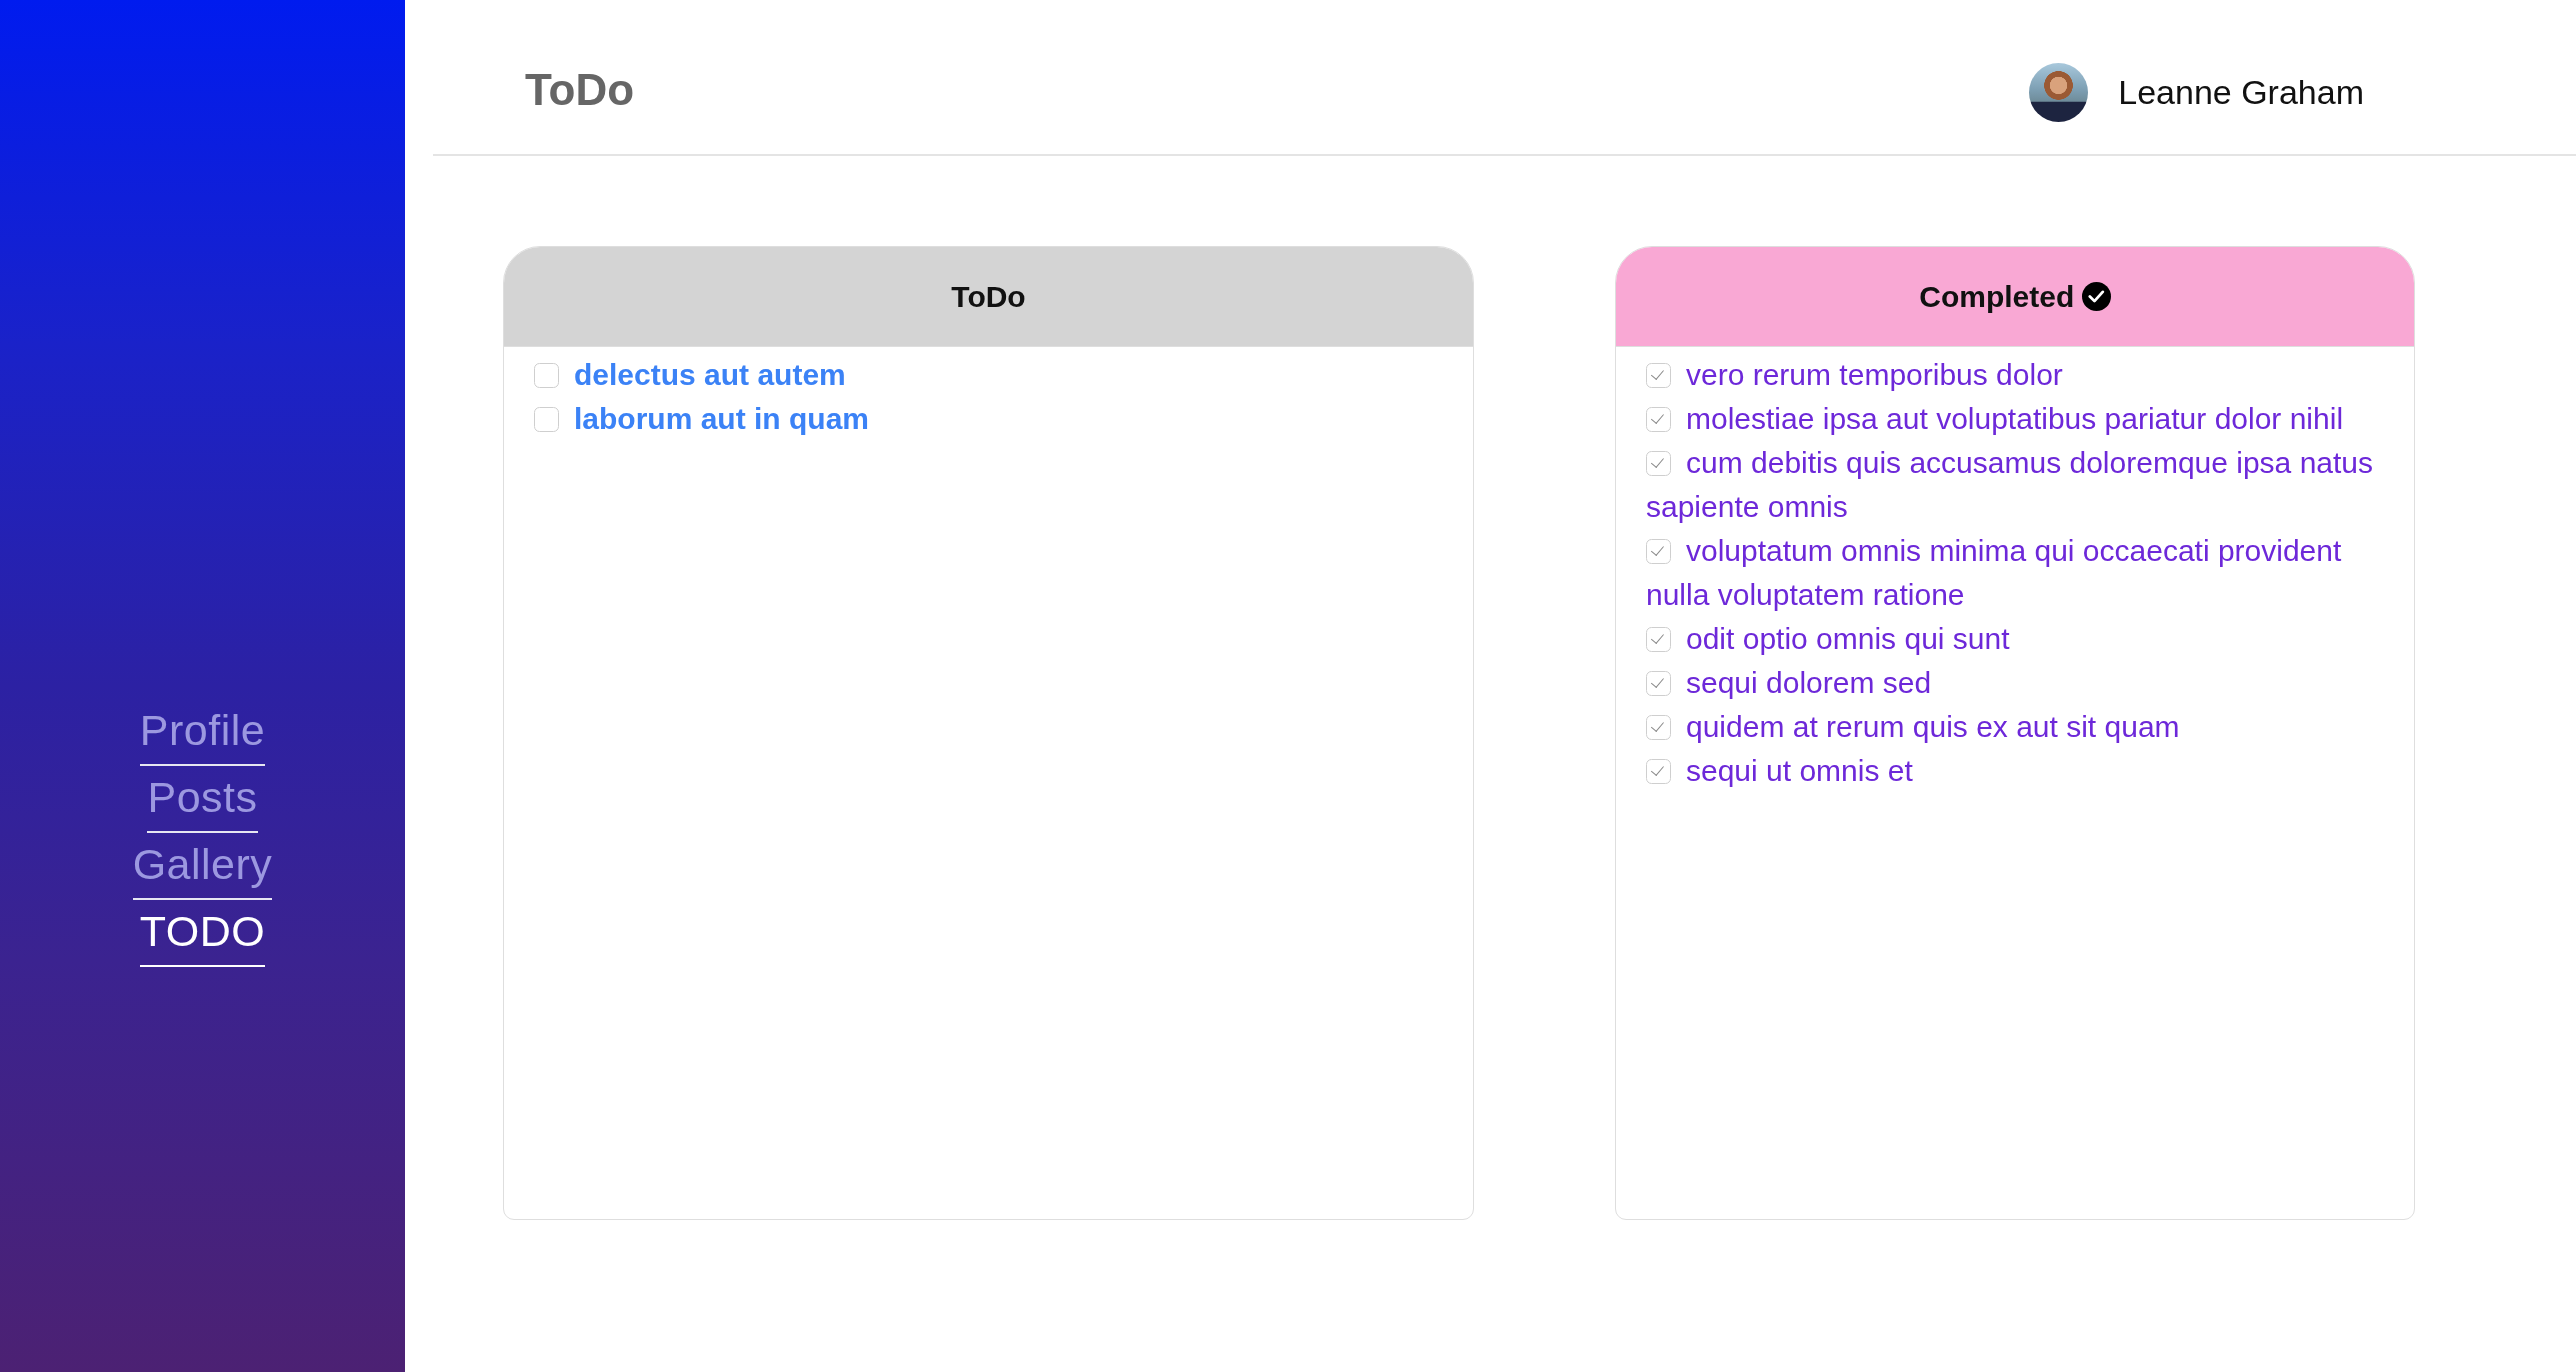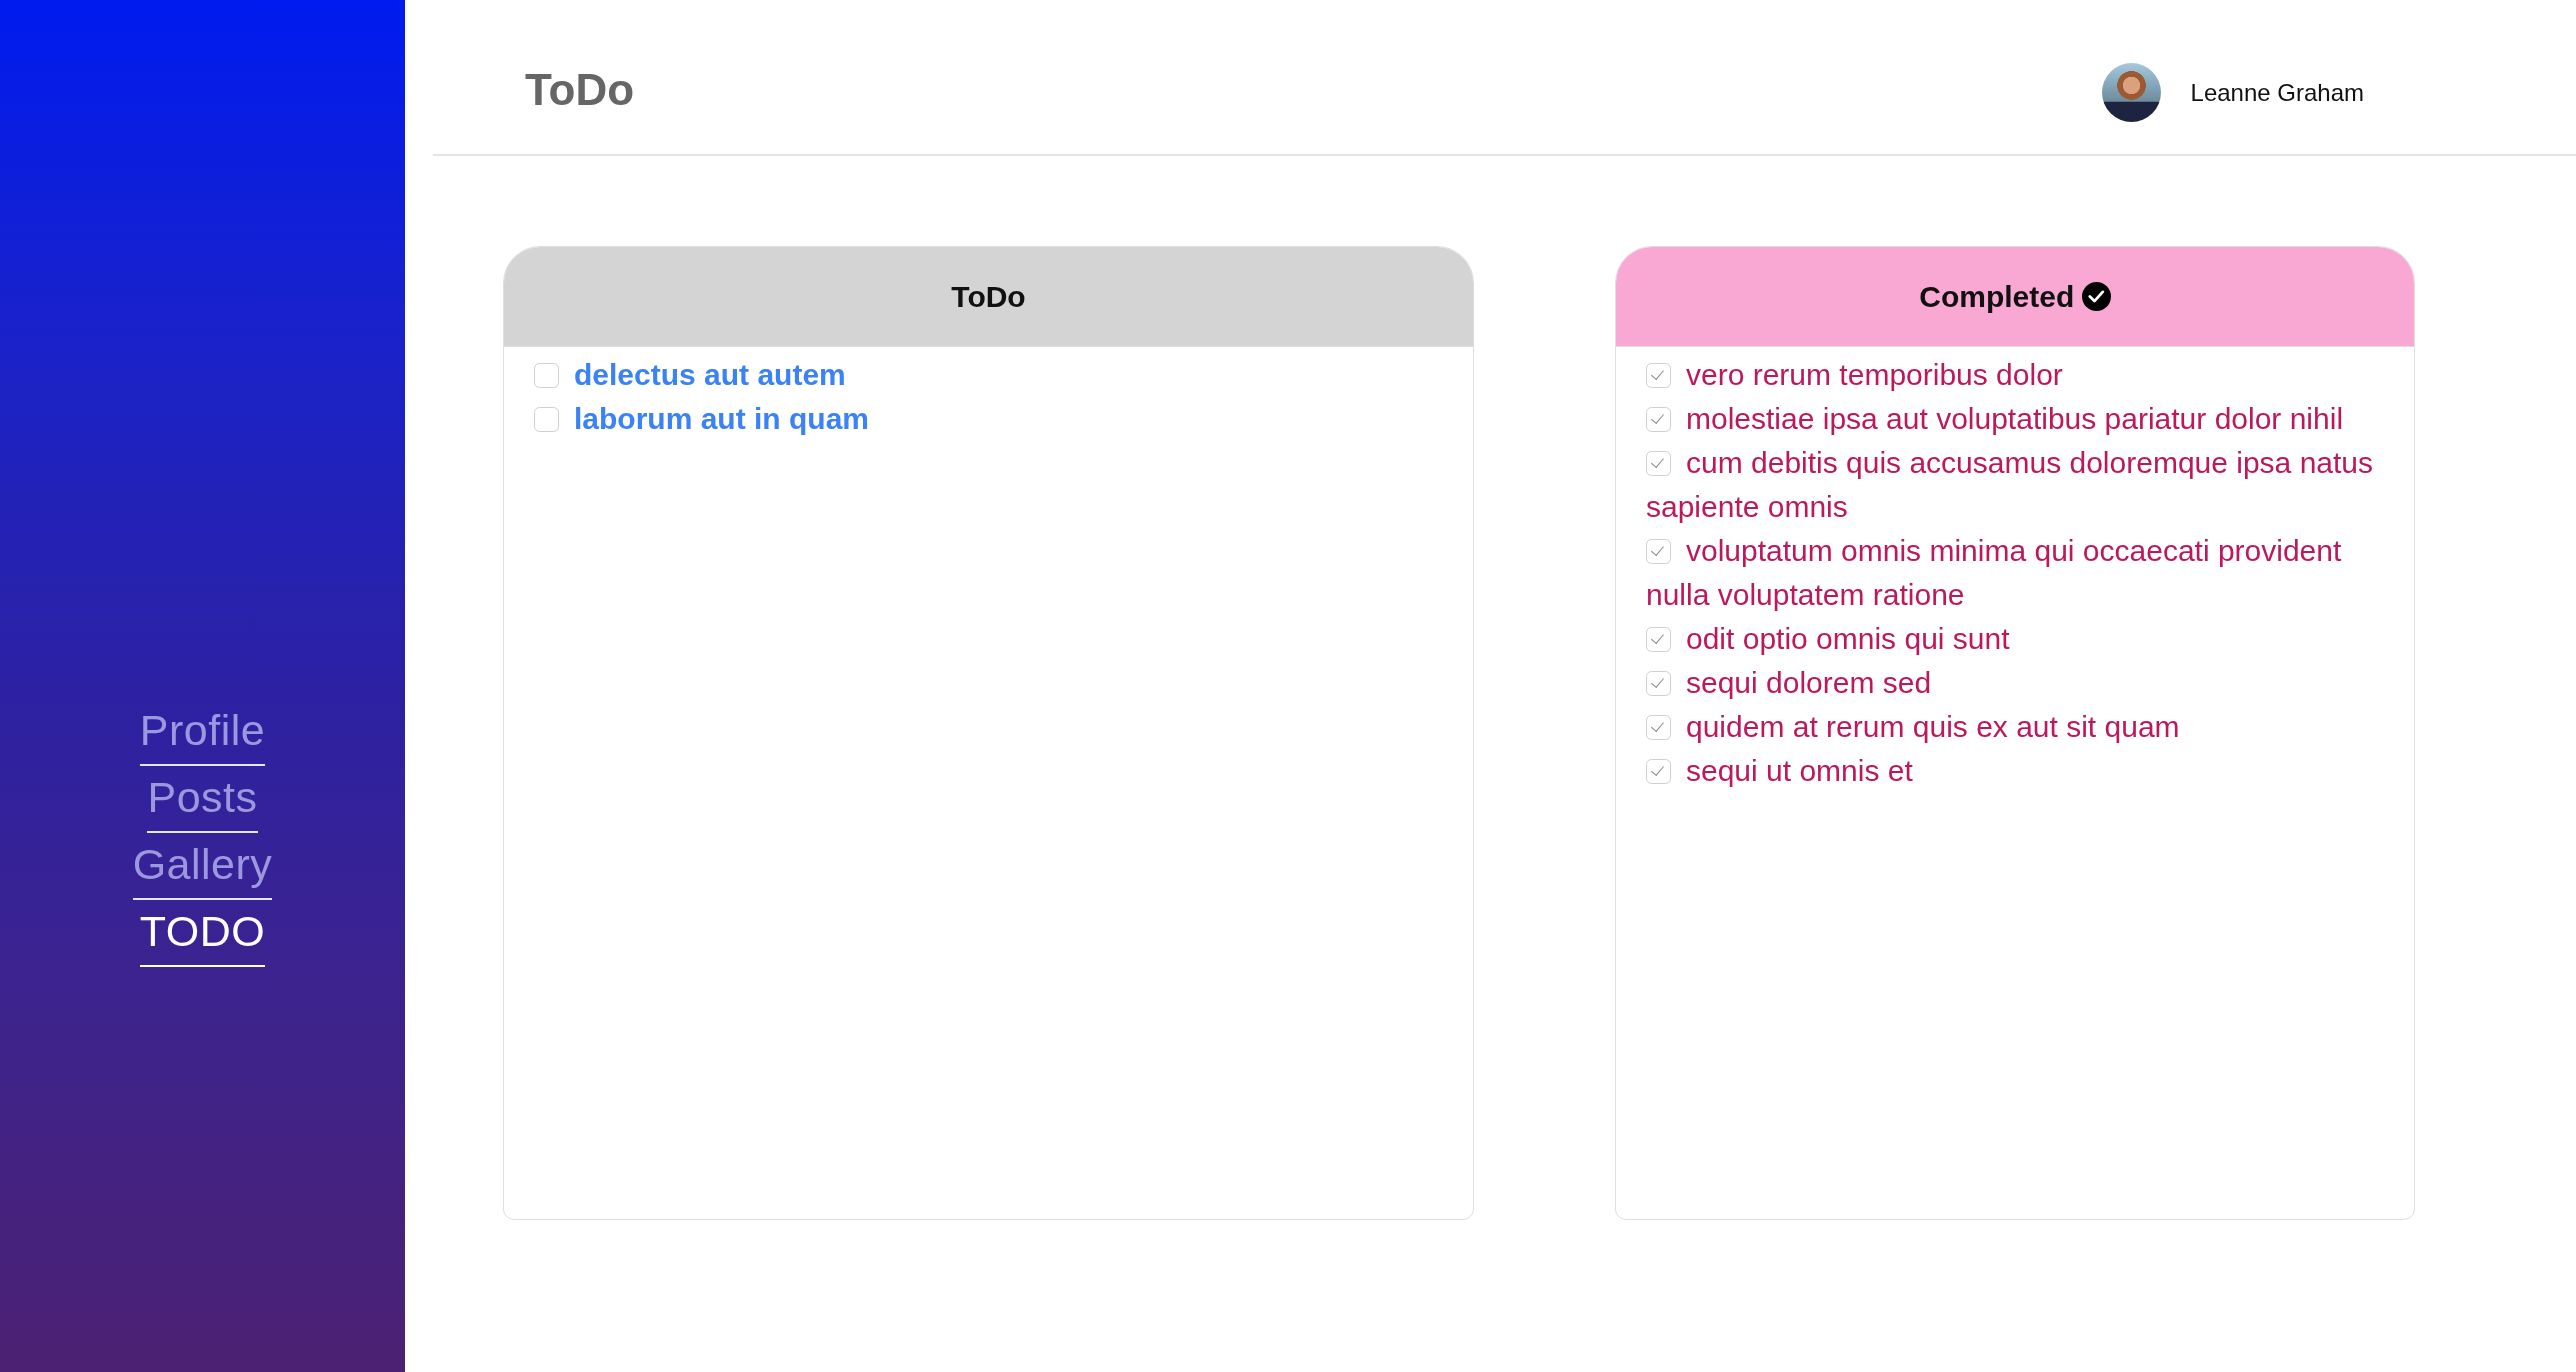--- a/index.html
+++ b/index.html
@@ -27,42 +27,42 @@
     position: absolute; left: 120px; top: 65px;
     font-size: 44px; font-weight: bold; color: #666666;
   }
   .divider { position: absolute; left: 28px; right: 0; top: 154px; height: 1.8px; background: #e4e4e4; }
   .user { position: absolute; right: 212px; top: 63px; display: flex; align-items: center; height: 59px; }
   .avatar {
     width: 59px; height: 59px; border-radius: 50%; overflow: hidden; margin-right: 30px;
     background: radial-gradient(circle at 50% 38%, #d9a27c 0 18%, #9b5a34 19% 30%, transparent 31%),
                 linear-gradient(180deg, #a8c8dc 0%, #7d9fb3 45%, #6f8c9a 65%, #1d2440 66%, #1d2440 100%);
   }
-  .user-name { font-size: 24px; color: #111111; }
+  .user-name { font-size: 34px; color: #111111; }
 
   .panel {
     position: absolute; top: 246px; height: 974px;
     border: 1.8px solid #dedede; border-radius: 37px 37px 11px 11px; background: #ffffff; overflow: hidden;
   }
   .panel.todo { left: 503px; width: 971px; }
   .panel.done { left: 1615px; width: 800px; }
   .panel-header {
     height: 100px; display: flex; align-items: center; justify-content: center;
     font-size: 30px; font-weight: bold; color: #111111; border-bottom: 1.8px solid #dedede;
   }
   .panel.todo .panel-header { background: #d4d4d4; }
   .panel.done .panel-header { background: #f9a8d4; }
   .check-circle {
     display: inline-flex; width: 29px; height: 29px; border-radius: 50%; background: #000;
     margin-left: 7.4px; align-items: center; justify-content: center;
   }
   .panel-body { padding: 5.5px 30px 0 30px; }
   .item { font-size: 30px; line-height: 44px; }
   .panel.todo .item { font-weight: bold; color: #3b82f6; }
-  .panel.done .item { color: #be185d; }
+  .panel.done .item { color: #6d28d9; }
   .cb {
     display: inline-block; width: 25px; height: 25px; border: 1.8px solid #cfcfcf; border-radius: 5.5px;
     vertical-align: -3.7px; margin-right: 15px; background: #fff; position: relative; cursor: pointer;
   }
   .cb.checked::after {
     content: ""; position: absolute; left: 7.4px; top: 2.8px; width: 5.5px; height: 11px;
     border: solid #8a8a8a; border-width: 0 1.8px 1.8px 0; transform: rotate(40deg);
   }
 </style>
 </head>

